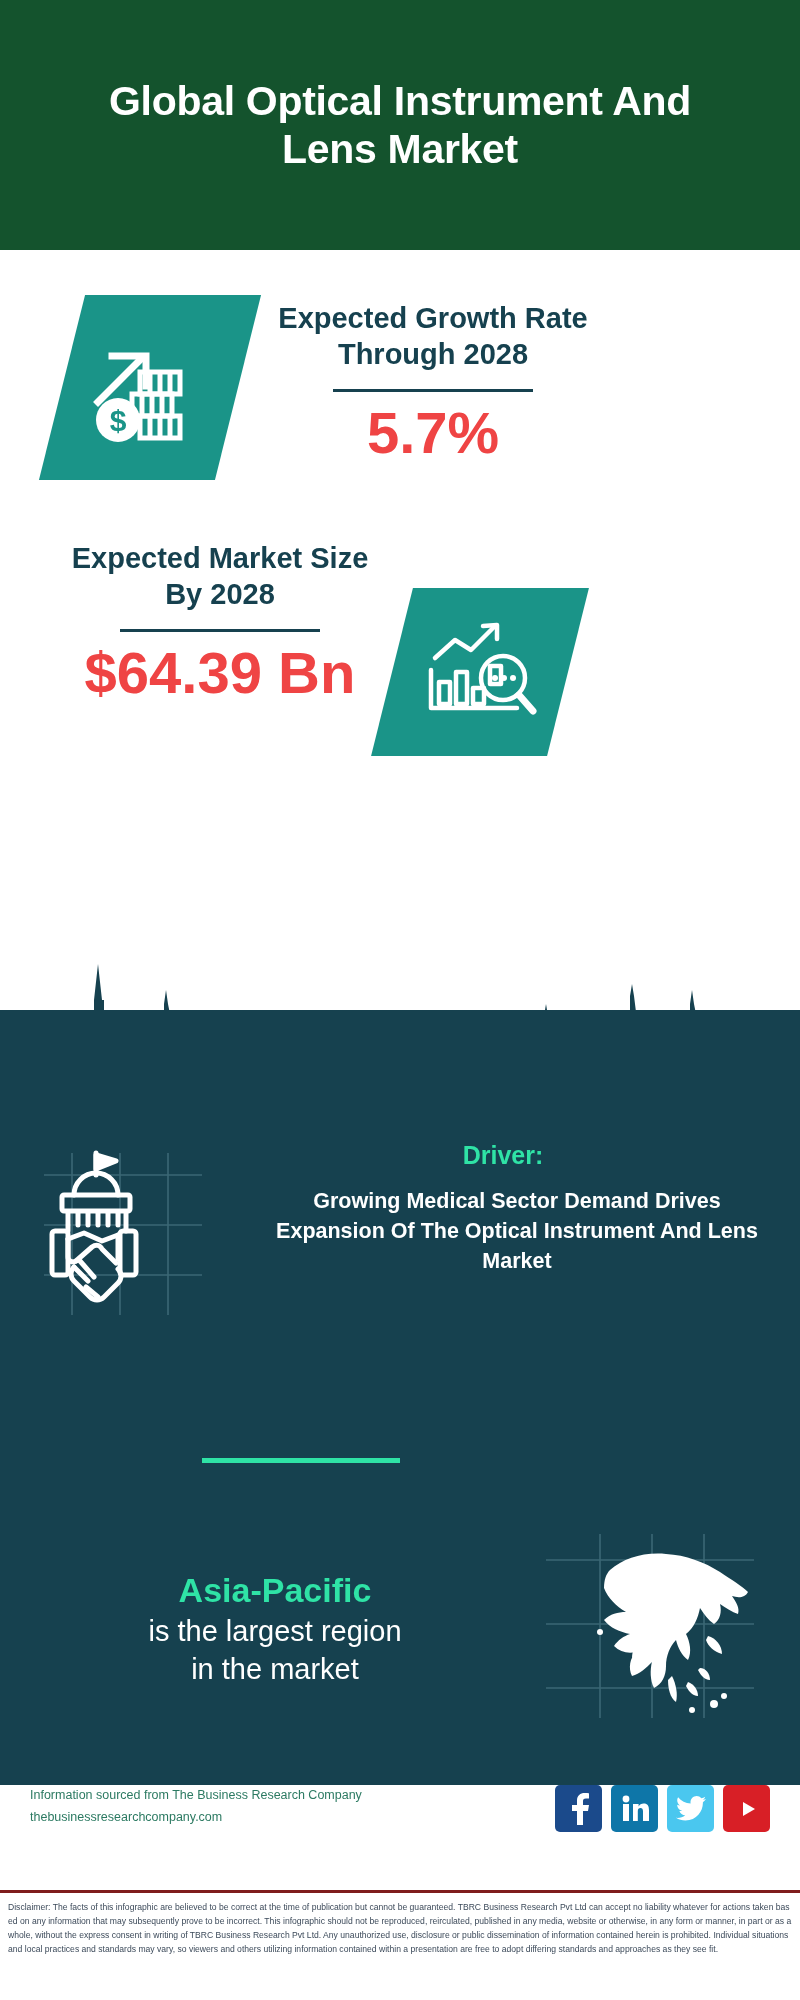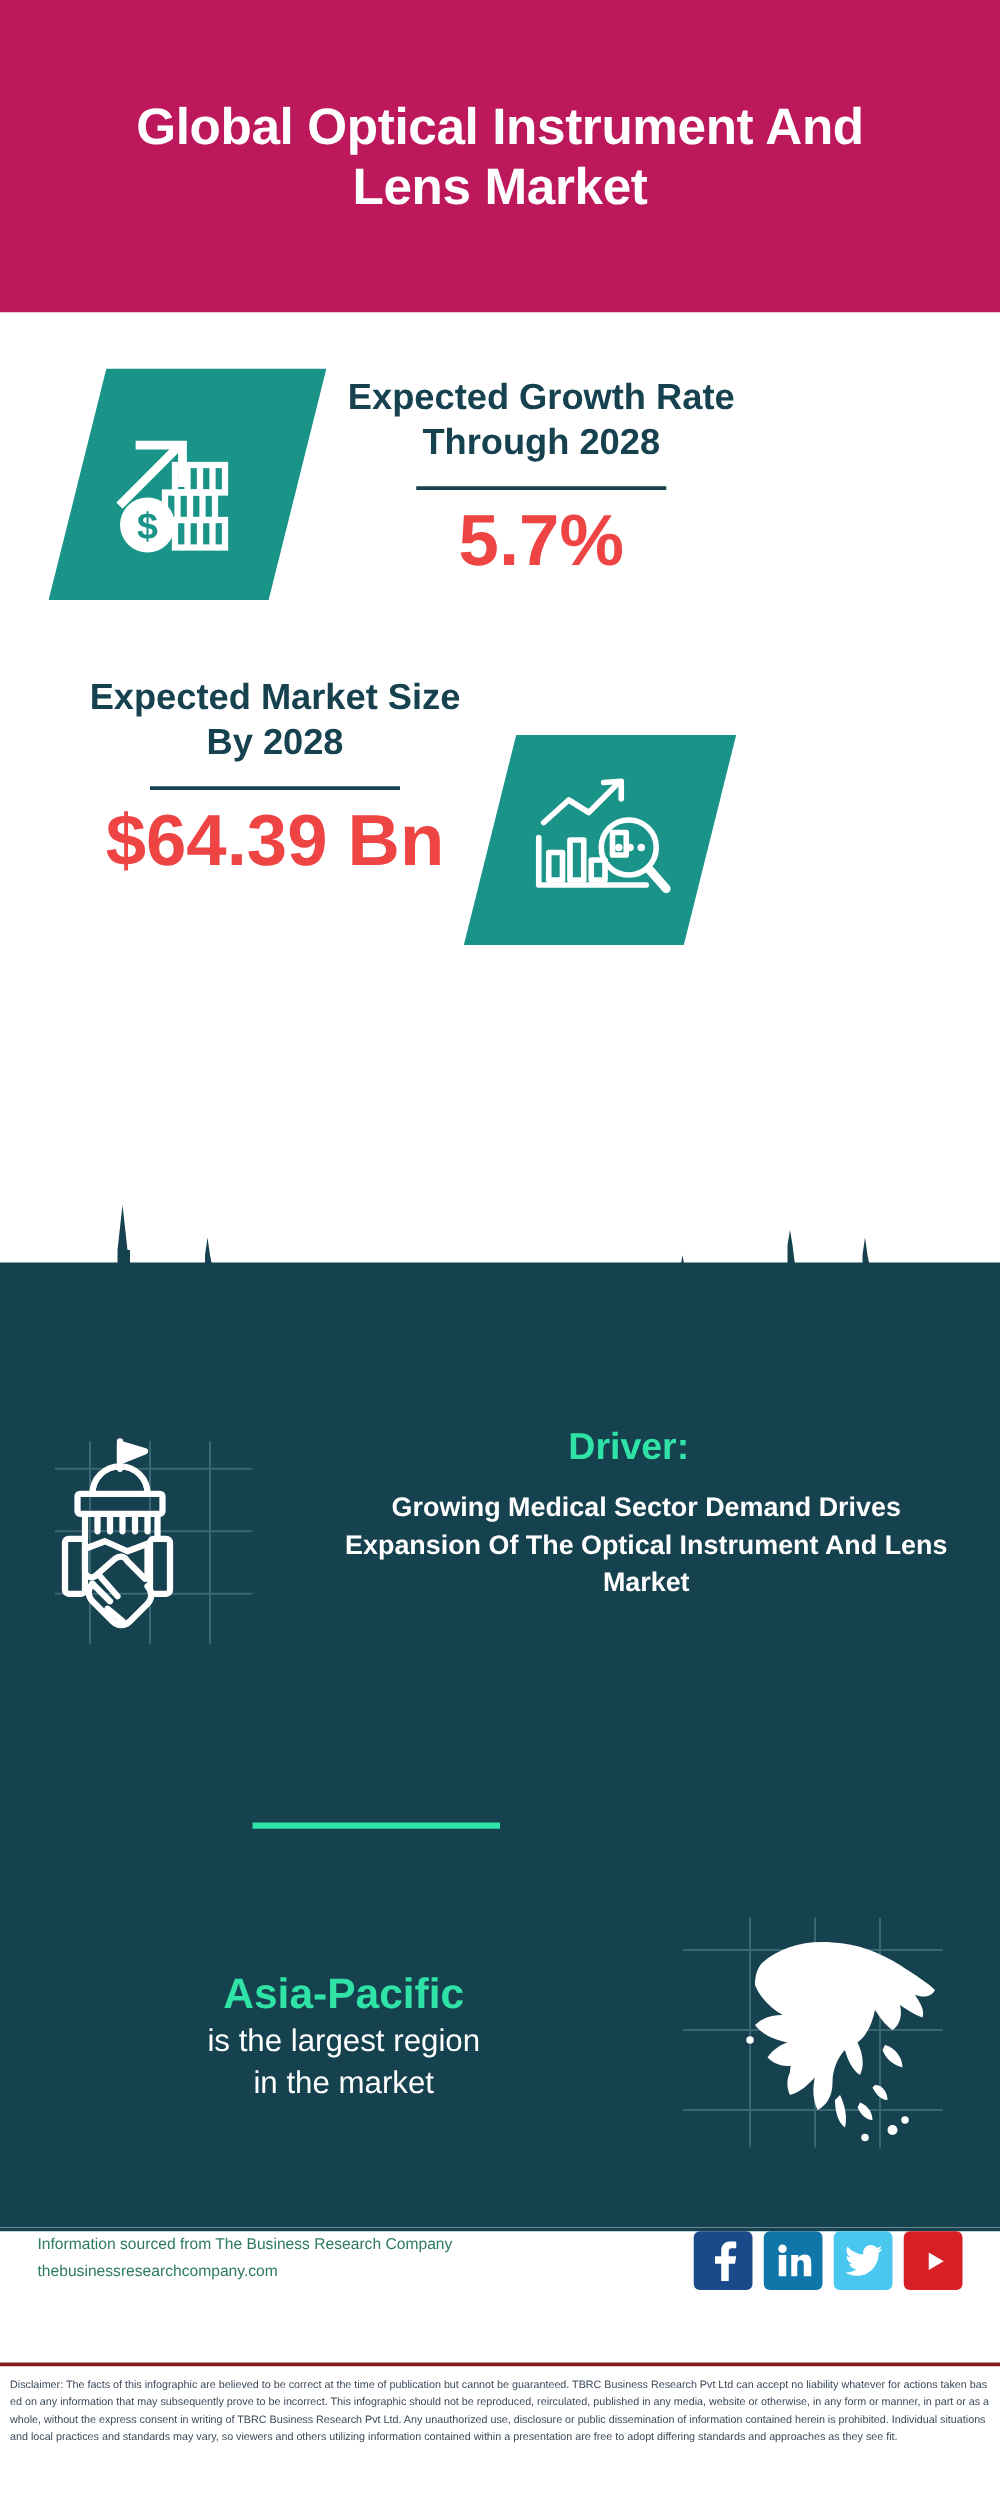--- a/index.html
+++ b/index.html
@@ -20,21 +20,21 @@
     overflow: hidden;
     background: #ffffff;
   }
 
   
   .header {
     position: absolute;
     top: 0; left: 0;
     width: 800px;
     height: 250px;
-    background: #be185d;
+    background: #14532d;
     display: flex;
     align-items: center;
     justify-content: center;
   }
   .header-title {
     color: #ffffff;
     font-size: 41px;
     line-height: 1.18;
     font-weight: bold;
     text-align: center;
@@ -137,21 +137,21 @@
     flex: none;
   }
   .driver-copy {
     flex: 1;
     padding-left: 6px;
     padding-top: 6px;
     text-align: center;
   }
   .driver-heading {
     color: #2fe3a6;
-    font-size: 30px;
+    font-size: 25px;
     font-weight: bold;
     font-stretch: condensed;
     margin-bottom: 16px;
   }
   .driver-body {
     color: #ffffff;
     font-size: 21.5px;
     font-weight: bold;
     line-height: 1.4;
     font-stretch: condensed;
@@ -183,21 +183,21 @@
   }
   .region-name {
     color: #2fe3a6;
     font-size: 34px;
     font-weight: bold;
     font-stretch: condensed;
     line-height: 1.3;
   }
   .region-sub {
     color: #ffffff;
-    font-size: 25px;
+    font-size: 29px;
     line-height: 1.32;
     font-stretch: condensed;
   }
   .region-map-wrap {
     width: 230px;
     height: 200px;
     position: relative;
     flex: none;
   }
 

